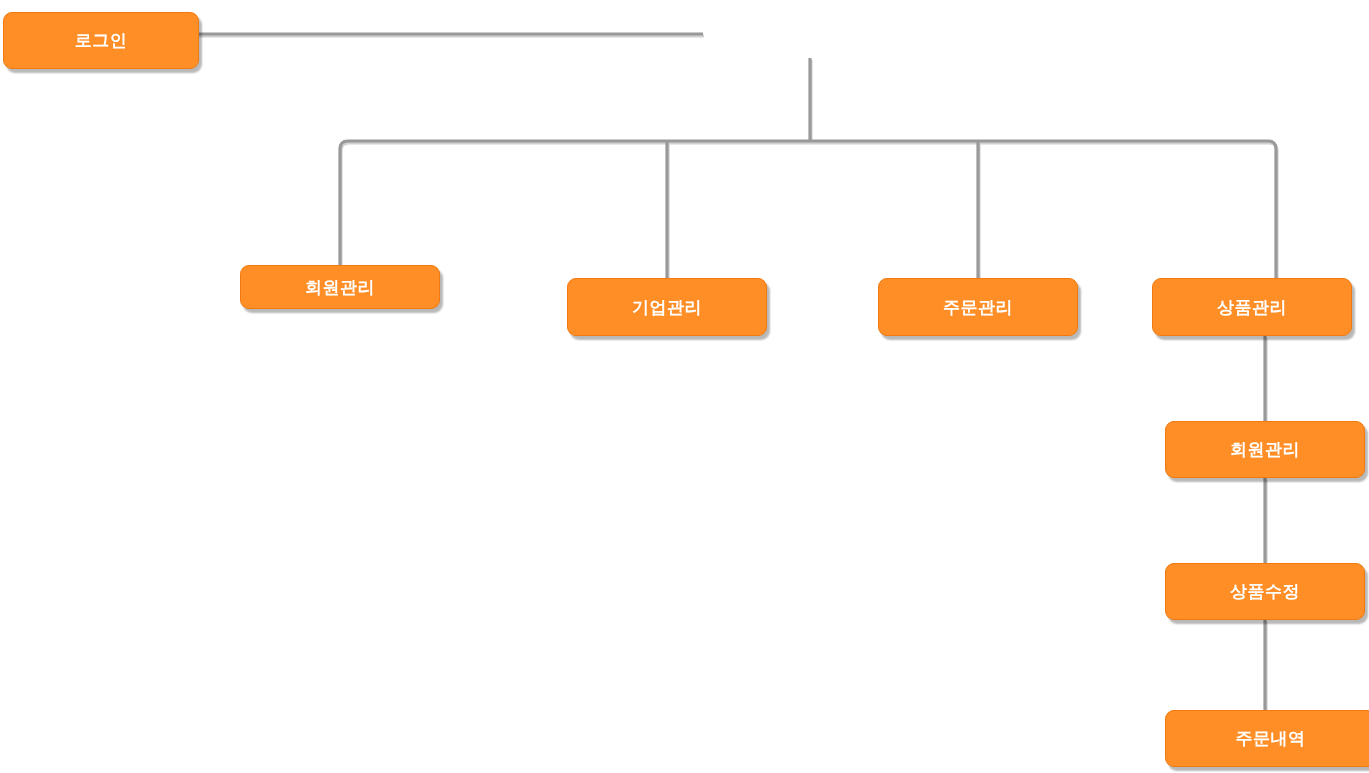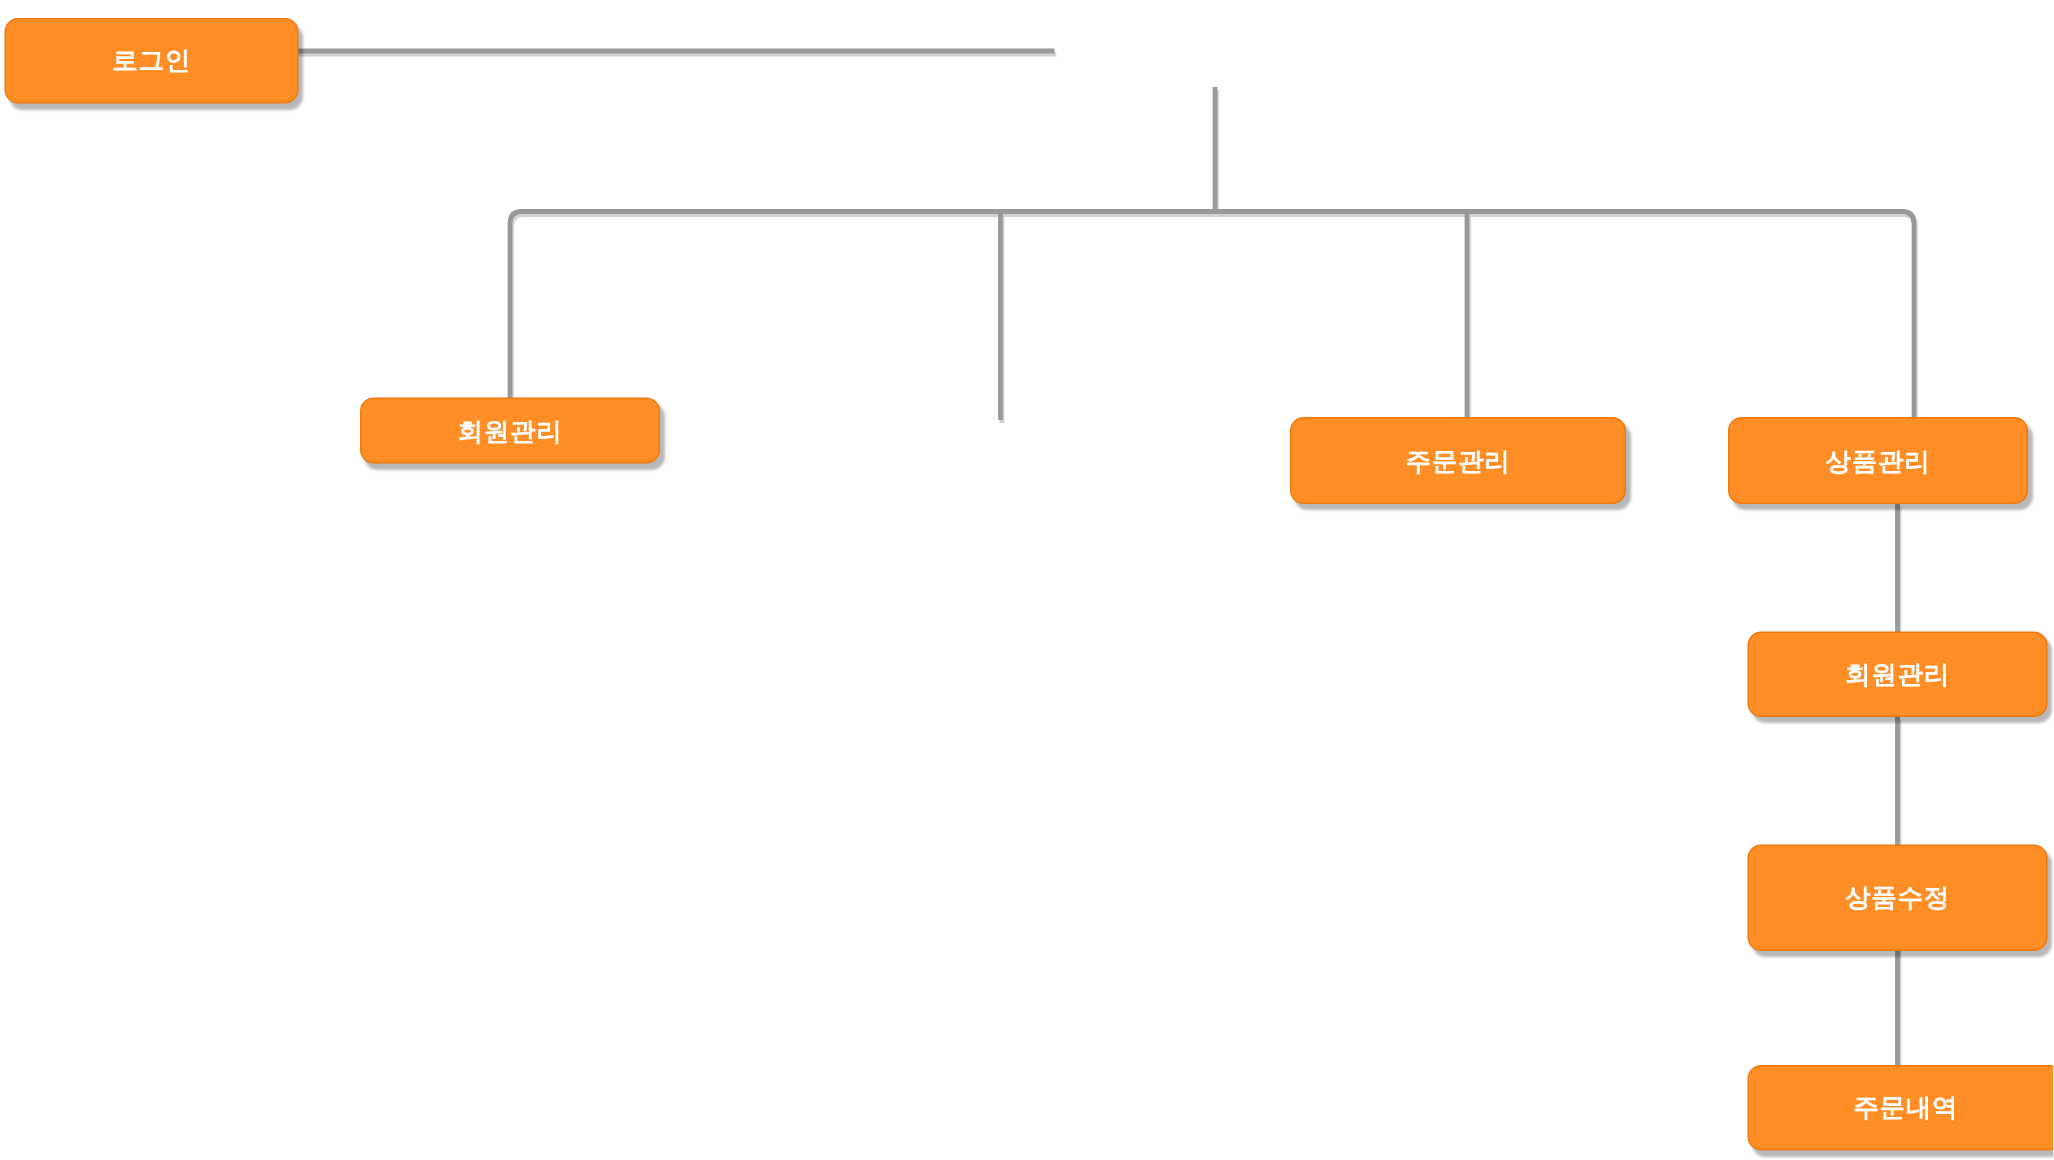--- a/index.html
+++ b/index.html
@@ -41,24 +41,24 @@
     font-weight: bold;
     letter-spacing: 0.5px;
     text-align: center;
     box-sizing: border-box;
   }
   
   .node-login          { left: 3px;    top: 12px;  width: 196px; height: 57px; }
   .node-admin-main     { left: 702px;  top: 4px;   width: 218px; height: 54px; }
   .node-member-mgmt    { left: 240px;  top: 265px; width: 200px; height: 44px; }
   .node-company-mgmt   { left: 567px;  top: 278px; width: 200px; height: 58px; }
-  .node-order-mgmt     { left: 860px;  top: 278px; width: 224px; height: 58px; }
+  .node-order-mgmt     { left: 878px;  top: 278px; width: 200px; height: 58px; }
   .node-product-mgmt   { left: 1152px; top: 278px; width: 200px; height: 58px; }
   .node-product-create { left: 1165px; top: 421px; width: 200px; height: 57px; }
-  .node-product-edit   { left: 1165px; top: 563px; width: 200px; height: 71px; }
+  .node-product-edit   { left: 1165px; top: 563px; width: 200px; height: 57px; }
   .node-order-history  { left: 1165px; top: 710px; width: 211px; height: 57px; }
 </style>
 </head>
 <body>
 
 <div class="canvas">
 
   <svg class="connectors" width="1369" height="773" viewBox="0 0 1369 773">
     <g stroke="#999999">
       <path d="M 198 34 L 703 34"></path>
@@ -70,20 +70,21 @@
       <path d="M 1265 478 L 1265 564"></path>
       <path d="M 1265 620 L 1265 711"></path>
     </g>
   </svg>
 
   <div class="node node-login">로그인</div>
 
 
   <div class="node node-member-mgmt">회원관리</div>
 
+  <div class="node node-company-mgmt">기업관리</div>
 
   <div class="node node-order-mgmt">주문관리</div>
 
   <div class="node node-product-mgmt">상품관리</div>
 
   <div class="node node-product-create">회원관리</div>
 
   <div class="node node-product-edit">상품수정</div>
 
   <div class="node node-order-history">주문내역</div>

